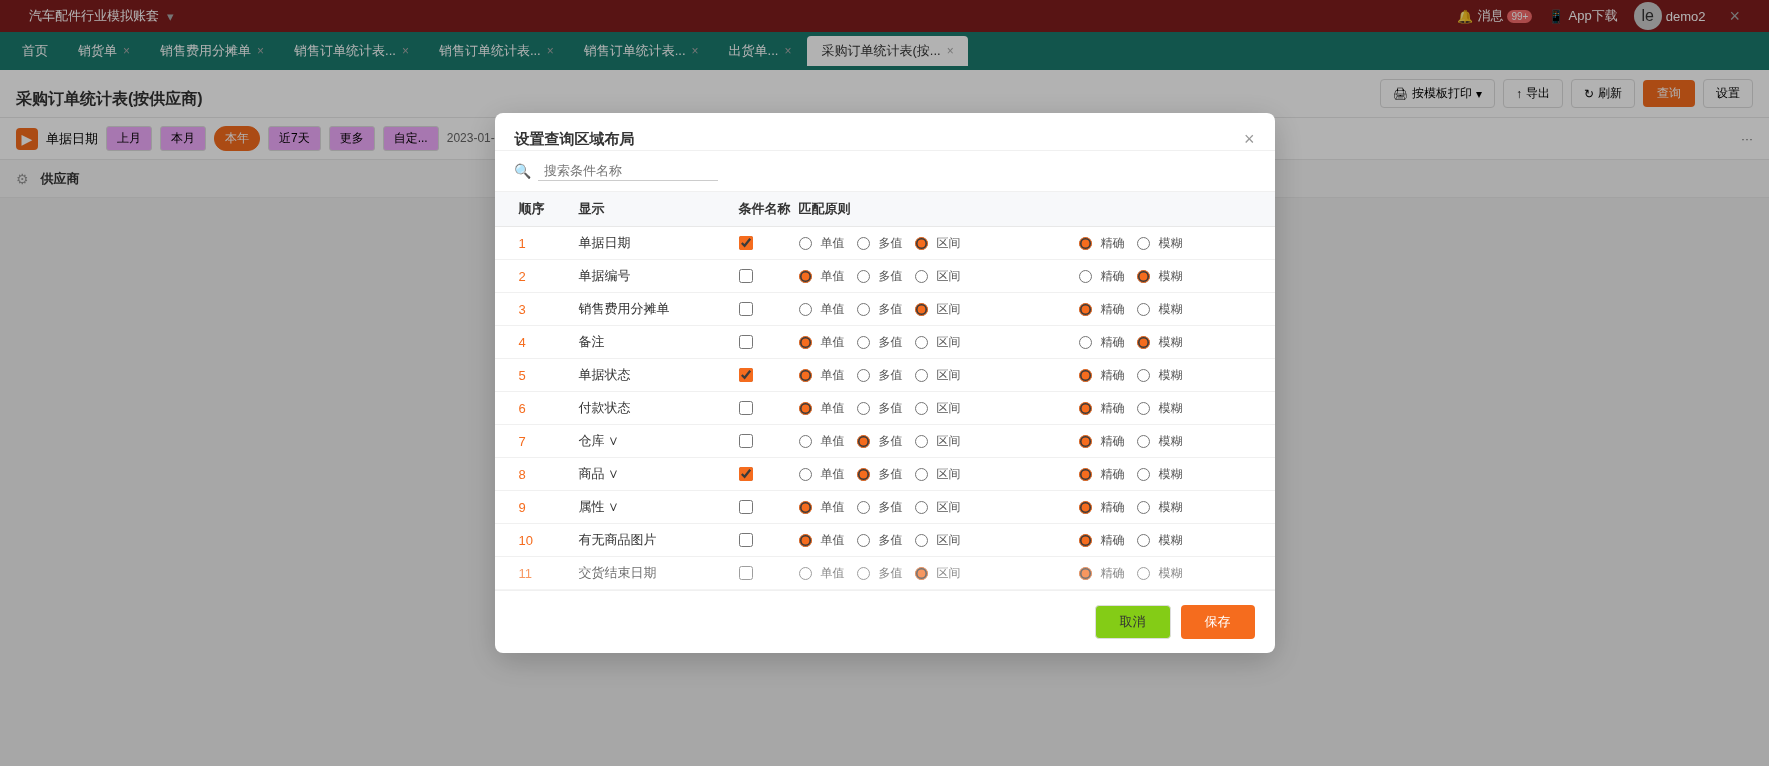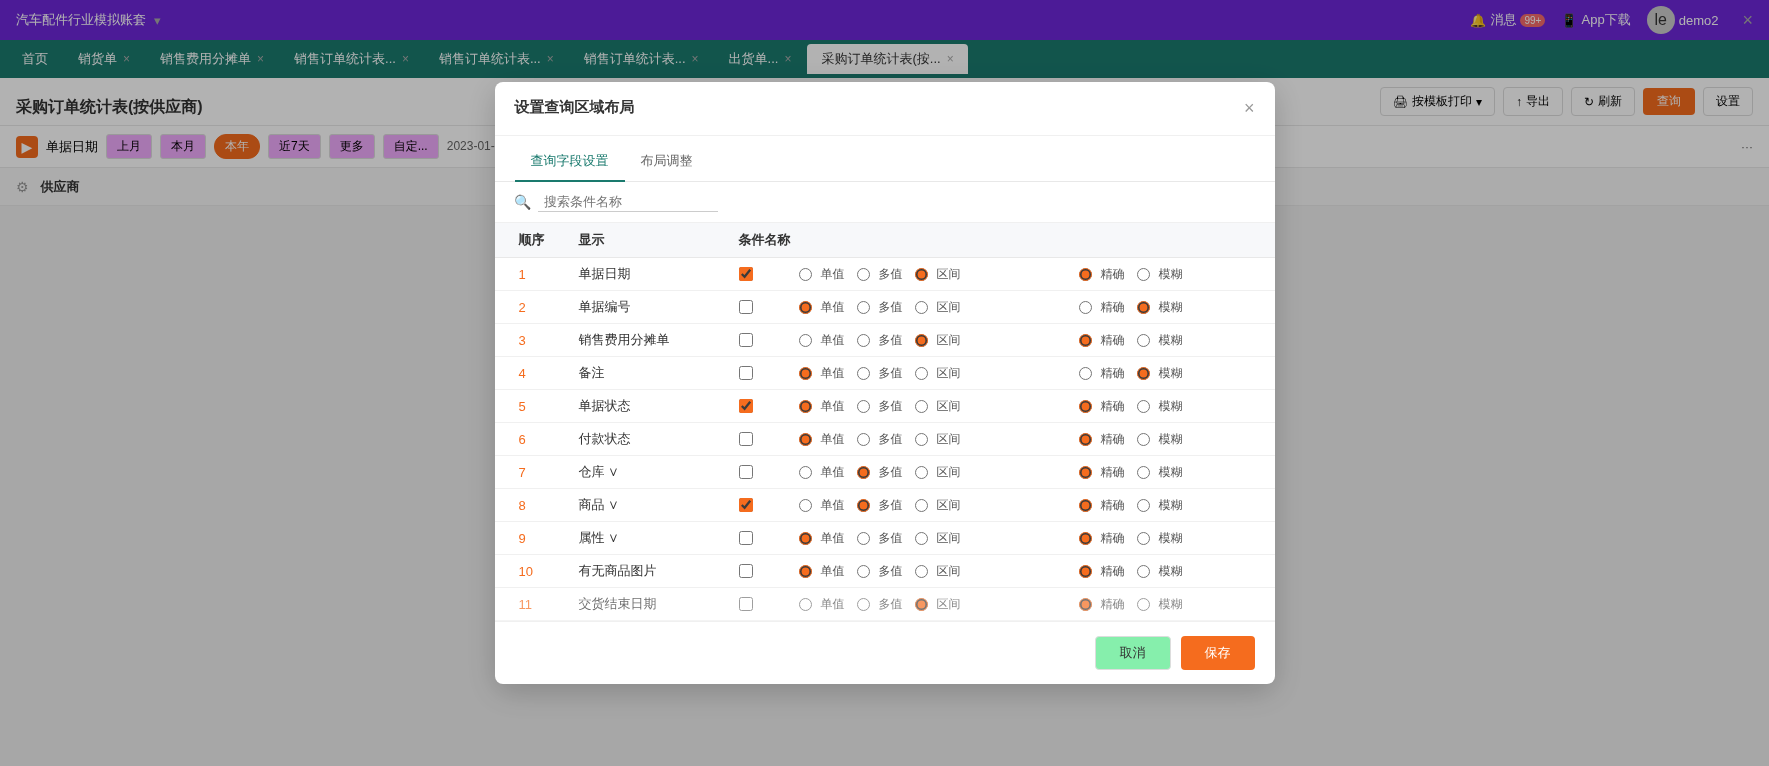--- a/index.html
+++ b/index.html
@@ -1,25 +1,25 @@
 <!DOCTYPE html>
 <html><head>
   <meta charset="utf-8">
   <style>
     * { box-sizing: border-box; margin: 0; padding: 0; }
     body { font-family: 'Microsoft YaHei', Arial, sans-serif; font-size: 13px; background: #f0f0f0; overflow: hidden; }
 
     
     .top-navbar {
-      height: 40px;
-      background: #6d28d9;
+      height: 32px;
+      background: #7f1d1d;
       display: flex;
       align-items: center;
       justify-content: space-between;
-      padding: 0 16px;
+      padding: 0 29px;
       color: #fff;
     }
     .top-navbar-left { display: flex; align-items: center; gap: 8px; font-size: 13px; }
     .top-navbar-right { display: flex; align-items: center; gap: 16px; font-size: 13px; }
     .top-navbar-right .badge { background: #f56c6c; color: #fff; border-radius: 10px; font-size: 10px; padding: 1px 4px; }
     .top-navbar-right .nav-item { display: flex; align-items: center; gap: 4px; cursor: pointer; }
     .avatar { width: 28px; height: 28px; border-radius: 50%; background: #ccc; display: flex; align-items: center; justify-content: center; font-size: 16px; color: #333; }
     .close-x { color: #aaa; font-size: 18px; cursor: pointer; margin-left: 8px; }
 
     
@@ -105,22 +105,23 @@
       background: #fff;
       border-radius: 8px;
       width: 780px;
       max-height: 640px;
       display: flex;
       flex-direction: column;
       box-shadow: 0 8px 32px rgba(0,0,0,0.2);
     }
     .dialog-header {
       display: flex;
+      align-items: center;
       justify-content: space-between;
-      padding: 16px 20px 16px;
+      padding: 16px 20px 0;
       border-bottom: 1px solid #f0f0f0;
     }
     .dialog-title { font-size: 15px; font-weight: bold; color: #333; }
     .dialog-close { color: #999; font-size: 18px; cursor: pointer; border: none; background: none; }
 
     
     .dialog-tabs {
       display: flex;
       padding: 10px 20px 0;
       gap: 0;
@@ -192,21 +193,21 @@
     .cb-item input[type=checkbox] { accent-color: #f56c1e; cursor: pointer; width: 14px; height: 14px; }
 
     
     .dialog-footer {
       display: flex;
       justify-content: flex-end;
       padding: 14px 20px;
       gap: 10px;
       border-top: 1px solid #f0f0f0;
     }
-    .btn-cancel { padding: 7px 24px; border: 1px solid #ddd; border-radius: 4px; background: #86efac; cursor: pointer; font-size: 13px; color: #333; }
+    .btn-cancel { padding: 7px 24px; border: 1px solid #ddd; border-radius: 4px; background: #84cc16; cursor: pointer; font-size: 13px; color: #333; }
     .btn-save { padding: 7px 24px; border: none; border-radius: 4px; background: #f56c1e; color: #fff; cursor: pointer; font-size: 13px; }
 
     
     .dialog-table::-webkit-scrollbar { width: 6px; }
     .dialog-table::-webkit-scrollbar-thumb { background: #ddd; border-radius: 3px; }
   </style>
 </head>
 <body>
 
 <div class="top-navbar">
@@ -328,40 +329,33 @@
 <div class="overlay">
   <div class="dialog">
 
     <div class="dialog-header">
       <span class="dialog-title">设置查询区域布局</span>
       <button class="dialog-close">
         <span>×</span>
       </button>
     </div>
 
-    <div class="dialog-tabs">
-      <div class="dialog-tab active">
-        <span>查询字段设置</span>
-      </div>
-      <div class="dialog-tab">
-        <span>布局调整</span>
-      </div>
-    </div>
 
     <div class="dialog-search">
       <span class="search-icon">🔍</span>
       <input type="text" style="border-top: none; border-right: none; border-left: none; border-image: initial; border-bottom: 1px solid rgb(204, 204, 204); outline: none; font-size: 13px; padding: 2px 6px; width: 180px;" placeholder="搜索条件名称">
     </div>
 
     <div class="dialog-table">
 
       <div class="dt-header">
         <div class="dt-header-cell">顺序</div>
         <div class="dt-header-cell">显示</div>
         <div class="dt-header-cell">条件名称</div>
+        <div class="dt-header-cell">匹配原则</div>
       </div>
 
       <div class="dt-row">
         <div class="dt-cell order">1</div>
         <div class="dt-cell">单据日期</div>
         <div class="dt-cell cb-item">
             <input type="checkbox" checked="" style="">
           </div>
         <div class="dt-cell">
           <div class="radio-group">

